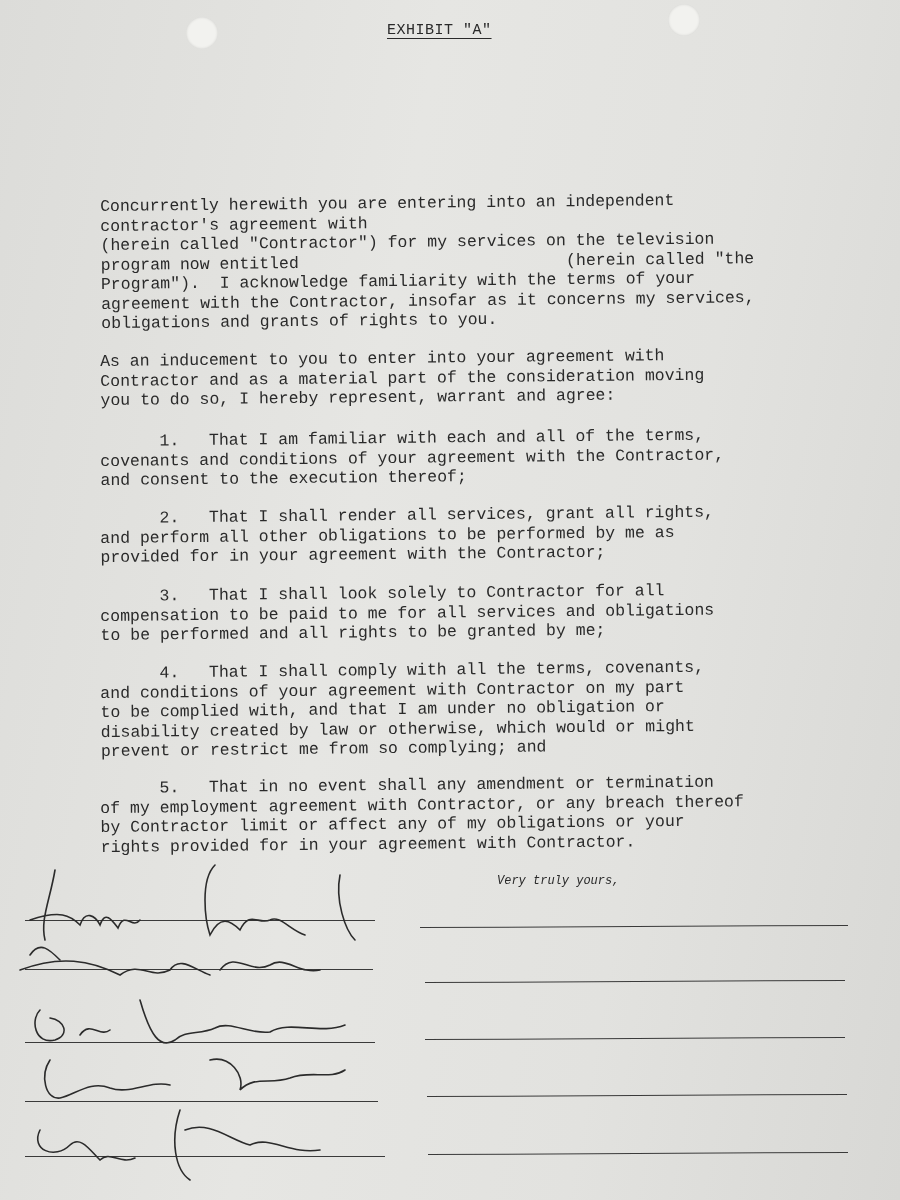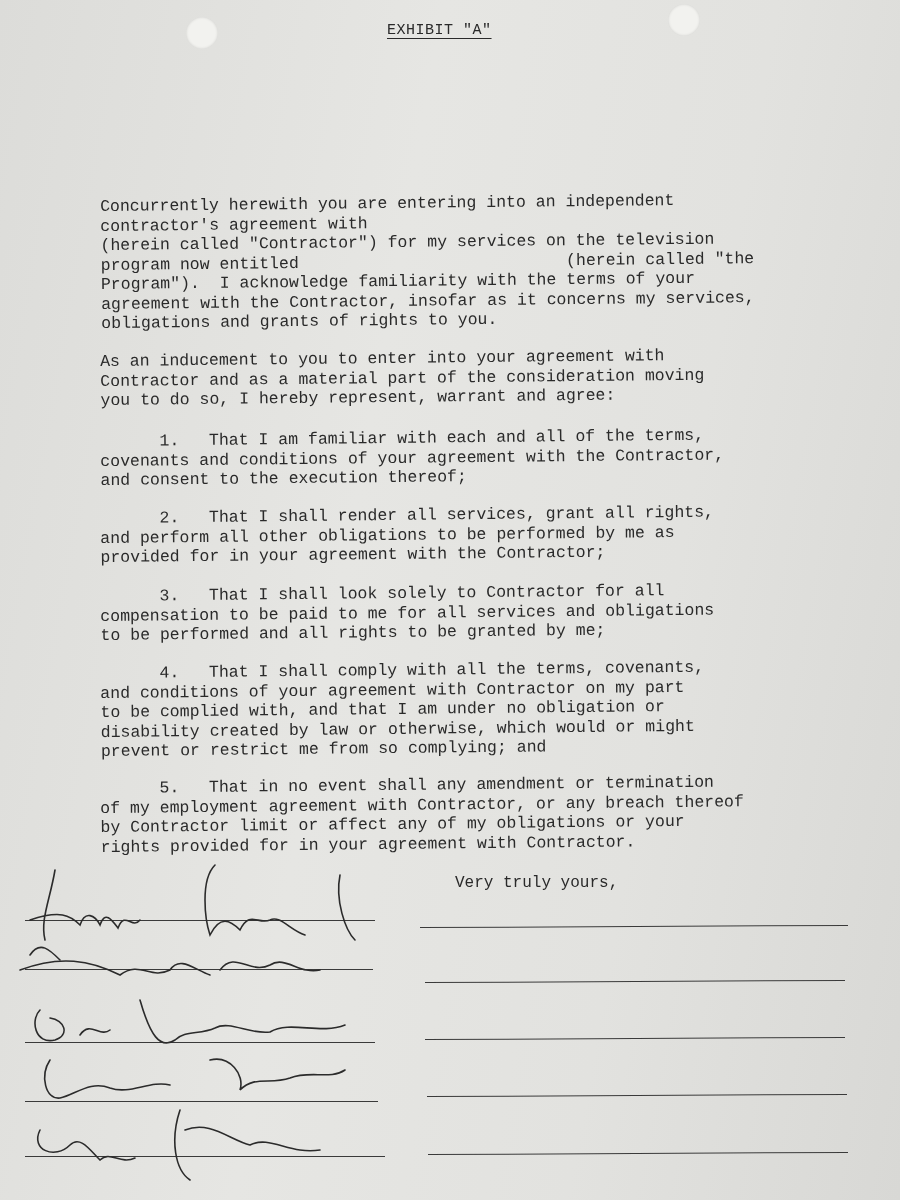--- a/index.html
+++ b/index.html
@@ -21,21 +21,21 @@
   .title {
     position: absolute; top: 22px; left: 387px;
     font-size: 15px; letter-spacing: 0.5px;
     text-decoration: underline; text-underline-offset: 4px;
   }
   .para {
     position: absolute; left: 100px; width: 780px;
     font-size: 16.5px; line-height: 19.5px; white-space: pre;
     transform: rotate(-0.6deg); transform-origin: left top;
   }
-  .closing { position: absolute; top: 874px; left: 455px; font-size: 16px; }
+  .closing { position: absolute; top: 874px; left: 497px; font-size: 12px; font-style: italic; }
   .sig-line {
     position: absolute; height: 0; border-top: 1.5px solid #3a3a3a;
   }
   .sig-svg { position: absolute; left: 0; top: 860px; width: 400px; height: 340px; }
 </style>
 </head>
 <body>
 
 <div class="paper">
   <div class="punch-hole" style="left:186px; top:17px;"></div>

